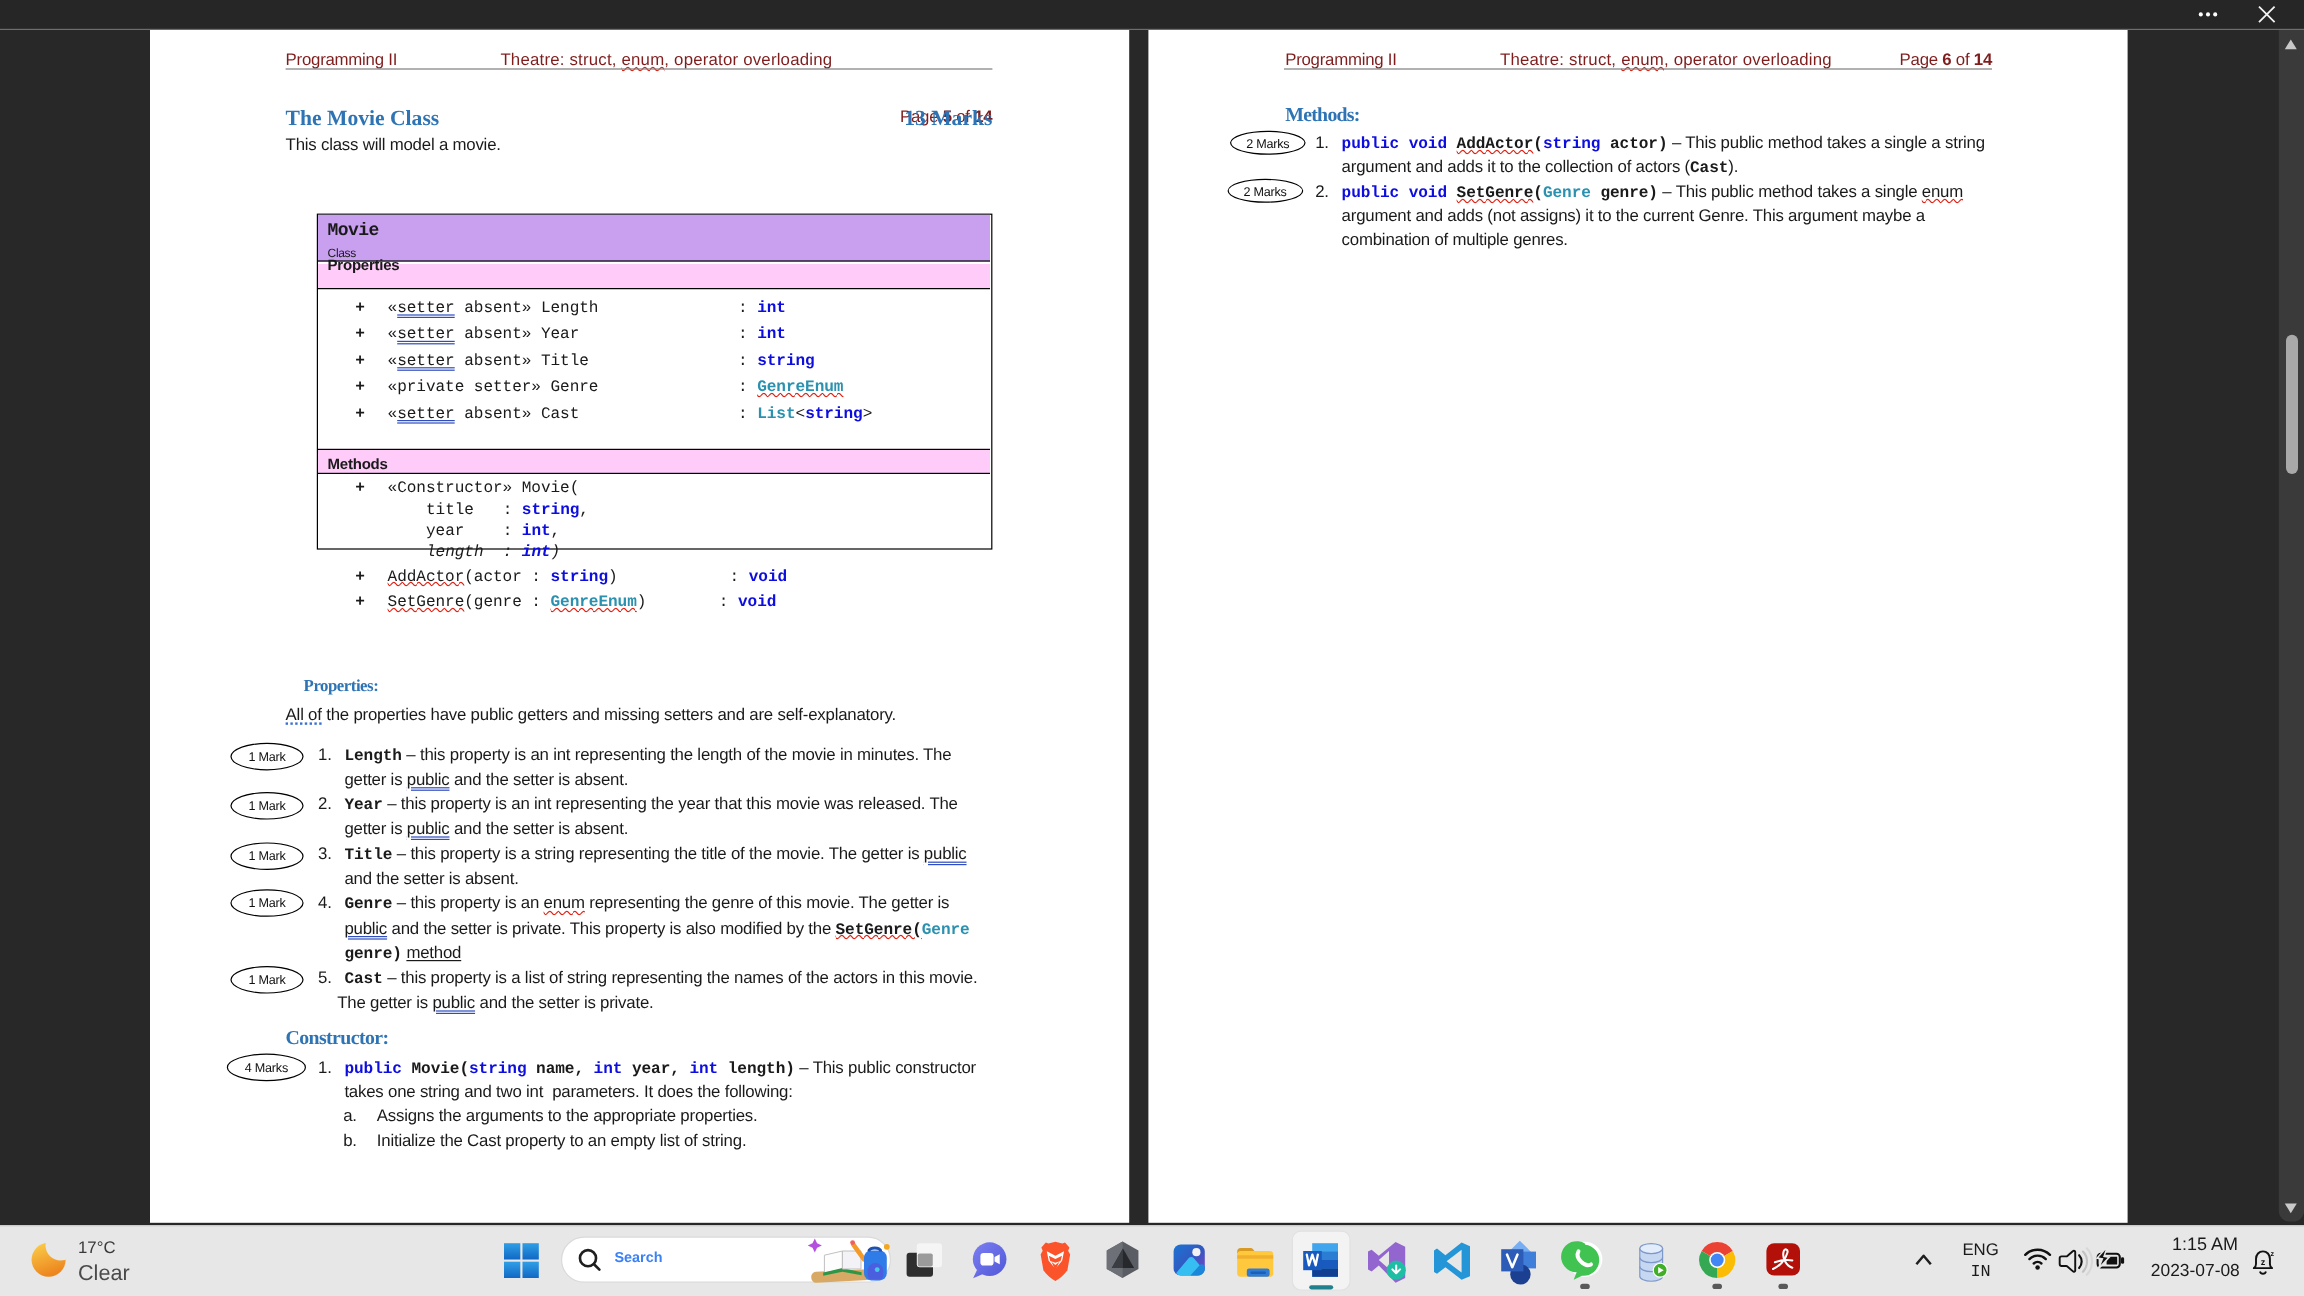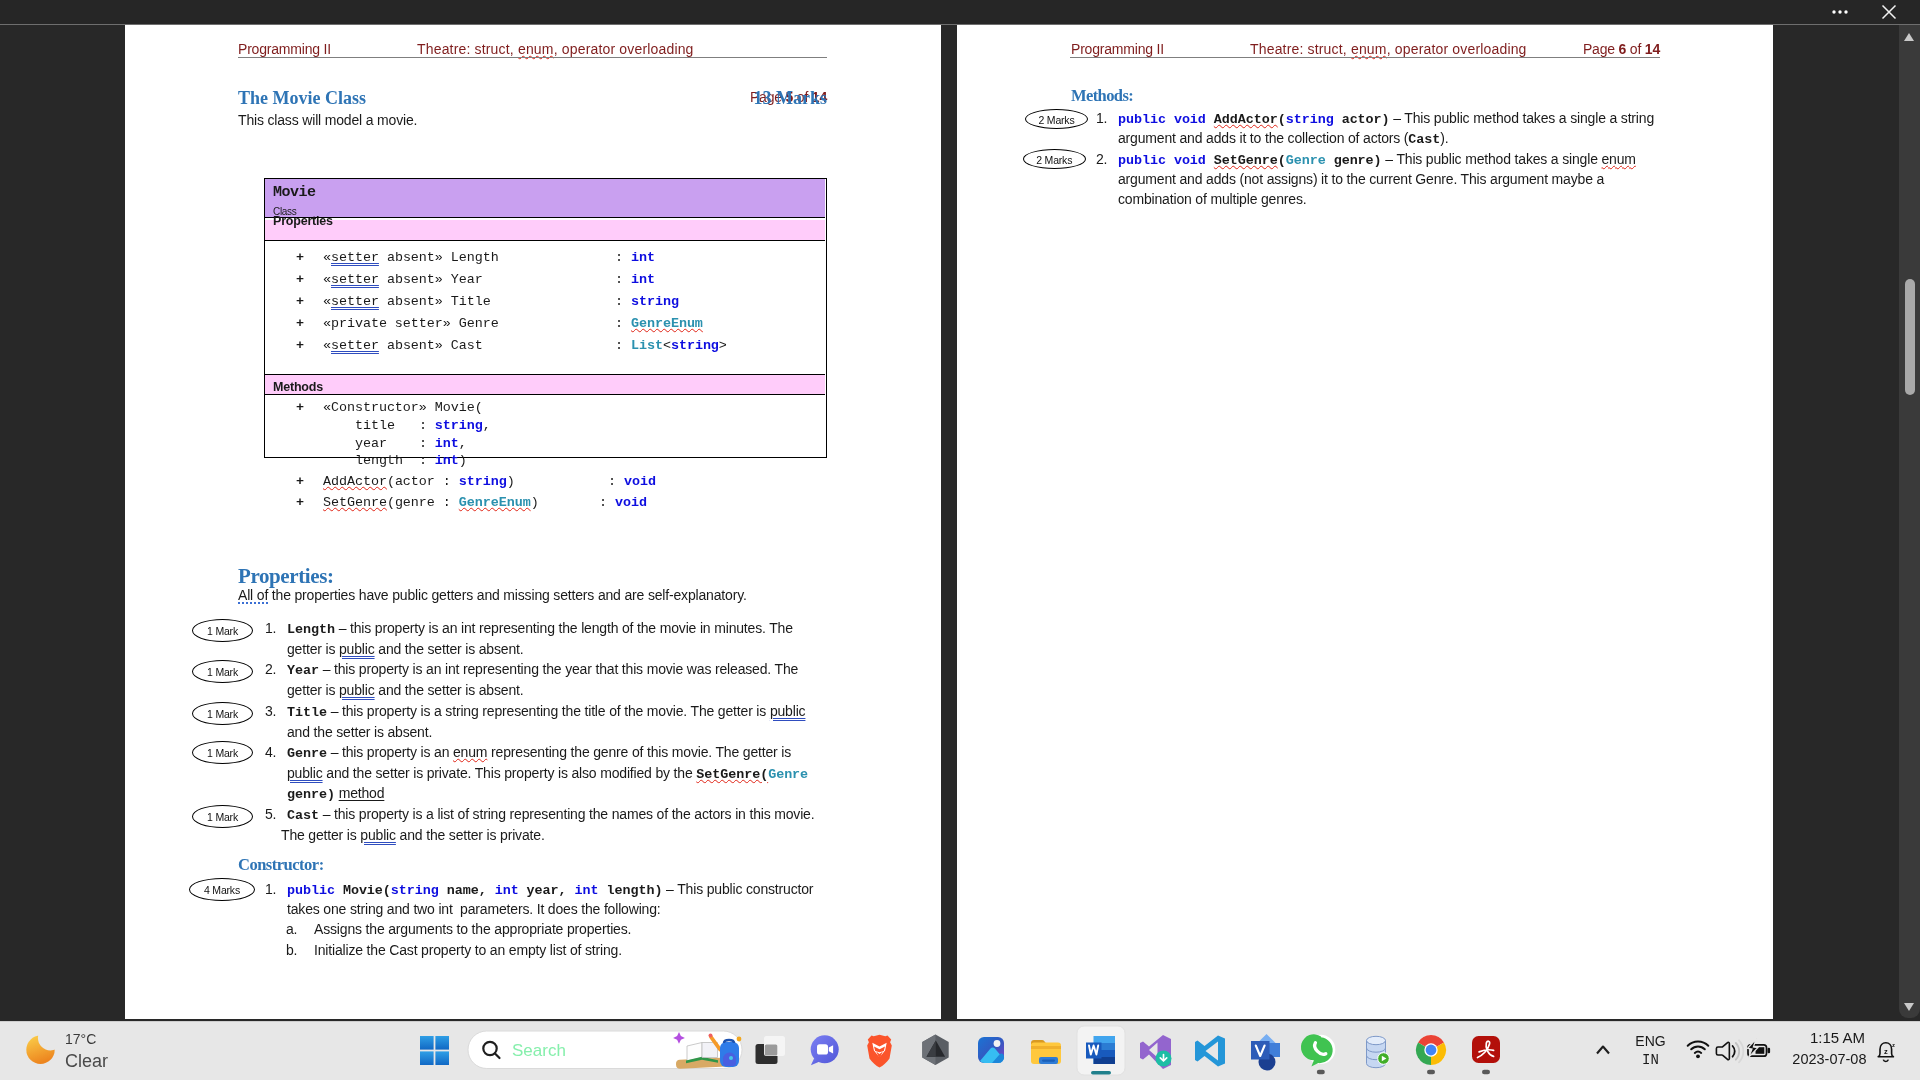--- a/index.html
+++ b/index.html
@@ -64,30 +64,30 @@
     <div class="t mono" style="left:58px;top:138.5px;">«private setter» Genre</div>
     <div class="t mono" style="left:350px;top:138.5px;">: <span class="teal b sq">GenreEnum</span></div>
     <div class="t mono" style="left:31px;top:160.5px;font-weight:bold;">+</div>
     <div class="t mono" style="left:58px;top:160.5px;">«<span class="dbl">setter</span> absent» Cast</div>
     <div class="t mono" style="left:350px;top:160.5px;">: <span class="teal b">List</span>&lt;<span class="blue b">string</span>&gt;</div>
 
     <div class="t mono" style="left:31px;top:222.5px;font-weight:bold;">+</div>
     <div class="t mono" style="left:58px;top:222.5px;">«Constructor» Movie(</div>
     <div class="t mono" style="left:90px;top:240.5px;">title&nbsp;&nbsp;&nbsp;: <span class="blue b">string</span>,</div>
     <div class="t mono" style="left:90px;top:258px;">year&nbsp;&nbsp;&nbsp;&nbsp;: <span class="blue b">int</span>,</div>
-    <div class="t mono" style="left:90px;top:275.5px;">length&nbsp;&nbsp;: <span class="blue b">int</span>)</div>
+    <div class="t mono" style="left:90px;top:275.5px;font-style:italic;">length&nbsp;&nbsp;: <span class="blue b">int</span>)</div>
     <div class="t mono" style="left:31px;top:296px;font-weight:bold;">+</div>
     <div class="t mono" style="left:58px;top:296px;"><span class="sq">AddActor</span>(actor : <span class="blue b">string</span>)</div>
     <div class="t mono" style="left:343px;top:296px;">: <span class="blue b">void</span></div>
     <div class="t mono" style="left:31px;top:317.5px;font-weight:bold;">+</div>
     <div class="t mono" style="left:58px;top:317.5px;"><span class="sq">SetGenre</span>(genre : <span class="teal b sq">GenreEnum</span>)</div>
     <div class="t mono" style="left:334px;top:317.5px;">: <span class="blue b">void</span></div>
   </div>
 
-  <div class="t serif" style="left:113px;top:541px;font-size:21px;letter-spacing:-0.4px;">Properties:</div>
+  <div class="t serif" style="left:128px;top:541px;font-size:14px;letter-spacing:-0.4px;">Properties:</div>
   <div class="t sans" style="left:113px;top:563px;"><span class="dot">All of</span> the properties have public getters and missing setters and are self-explanatory.</div>
 
   <div class="oval" style="left:67px;top:594px;width:61px;height:23px;line-height:23px;">1 Mark</div>
   <div class="t sans" style="left:140px;top:596px;">1.</div>
   <div class="t sans" style="left:162px;top:596px;"><span class="mono b">Length</span> – this property is an int representing the length of the movie in minutes. The</div>
   <div class="t sans" style="left:162px;top:616.5px;">getter is <span class="dbl">public</span> and the setter is absent.</div>
 
   <div class="oval" style="left:67px;top:634.5px;width:61px;height:23px;line-height:23px;">1 Mark</div>
   <div class="t sans" style="left:140px;top:637px;">2.</div>
   <div class="t sans" style="left:162px;top:637px;"><span class="mono b">Year</span> – this property is an int representing the year that this movie was released. The</div>
@@ -327,17 +327,17 @@
   <g>
     <path d="M1878.2 35.8 c1.4-0.8 1.8-2 1.8-3.4 v-4.2 c0-3.8 2.5-6.4 5.8-6.4 s5.8 2.6 5.8 6.4 v4.2 c0 1.4 0.4 2.6 1.8 3.4 z" fill="none" stroke="#111" stroke-width="1.6" stroke-linejoin="round"></path>
     <path d="M1883.3 38.6 a2.6 2.6 0 0 0 5 0" fill="none" stroke="#111" stroke-width="1.6"></path>
     <text x="1885.8" y="33.2" font-family="Liberation Sans" font-size="7.5" font-weight="bold" fill="#111" text-anchor="middle">z</text>
     <text x="1893.6" y="25.5" font-family="Liberation Sans" font-size="6" font-weight="bold" fill="#111" text-anchor="middle">z</text>
   </g>
 </svg>
 
 <div class="t" style="left:65px;top:1031.5px;font-size:14px;color:#3a3a3a;line-height:1;">17°C</div>
 <div class="t" style="left:65px;top:1052px;font-size:18px;color:#4a4a4a;line-height:1;">Clear</div>
-<div class="t" style="left:512px;top:1041.5px;font-size:17px;color:#86efac;line-height:1;">Search</div>
+<div class="t" style="left:512px;top:1041.5px;font-size:12px;color:#3b82f6;line-height:1;font-weight:bold;">Search</div>
 <div class="t" style="left:1634px;top:1033.5px;width:33px;text-align:center;font-size:14px;color:#1a1a1a;line-height:1;">ENG</div>
 <div class="t" style="left:1634px;top:1052.5px;width:33px;text-align:center;font-size:14px;color:#1a1a1a;line-height:1;font-family:Liberation Mono, monospace;">IN</div>
 <div class="t" style="right:55px;top:1029.5px;font-size:15px;color:#1a1a1a;line-height:1;text-align:right;">1:15 AM</div>
 <div class="t" style="right:53.5px;top:1052.3px;font-size:14.5px;color:#1a1a1a;line-height:1;text-align:right;">2023-07-08</div>
 
 </body></html>

